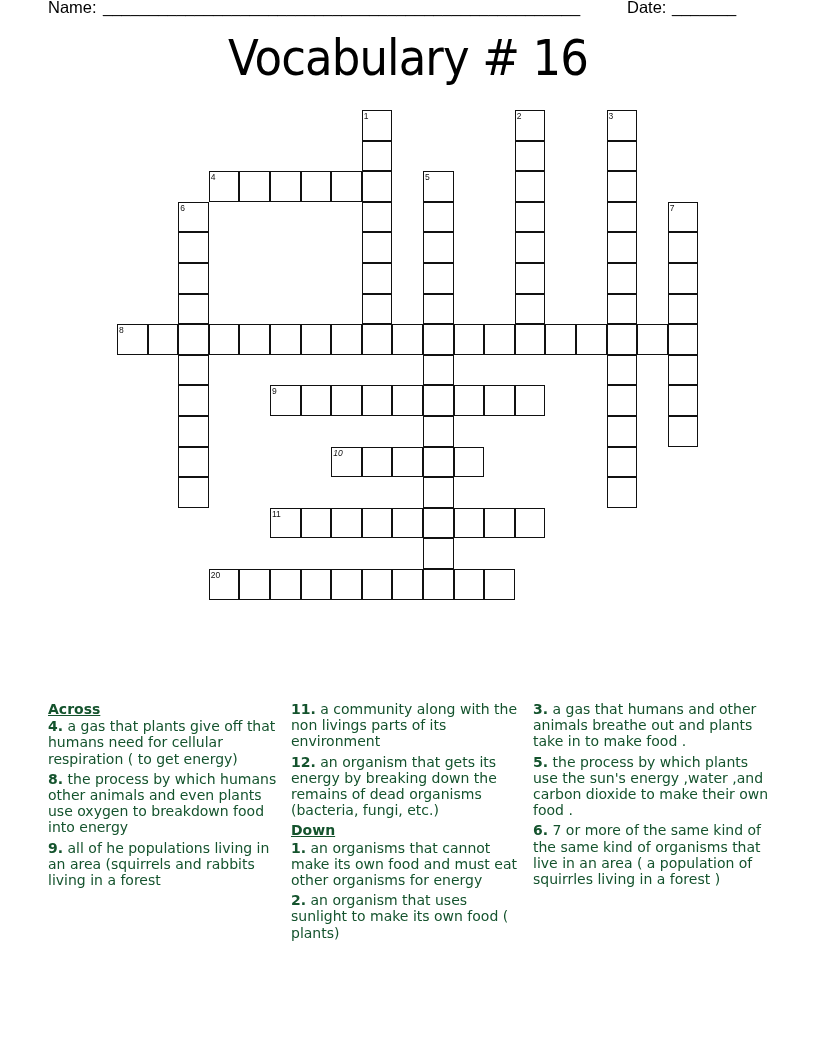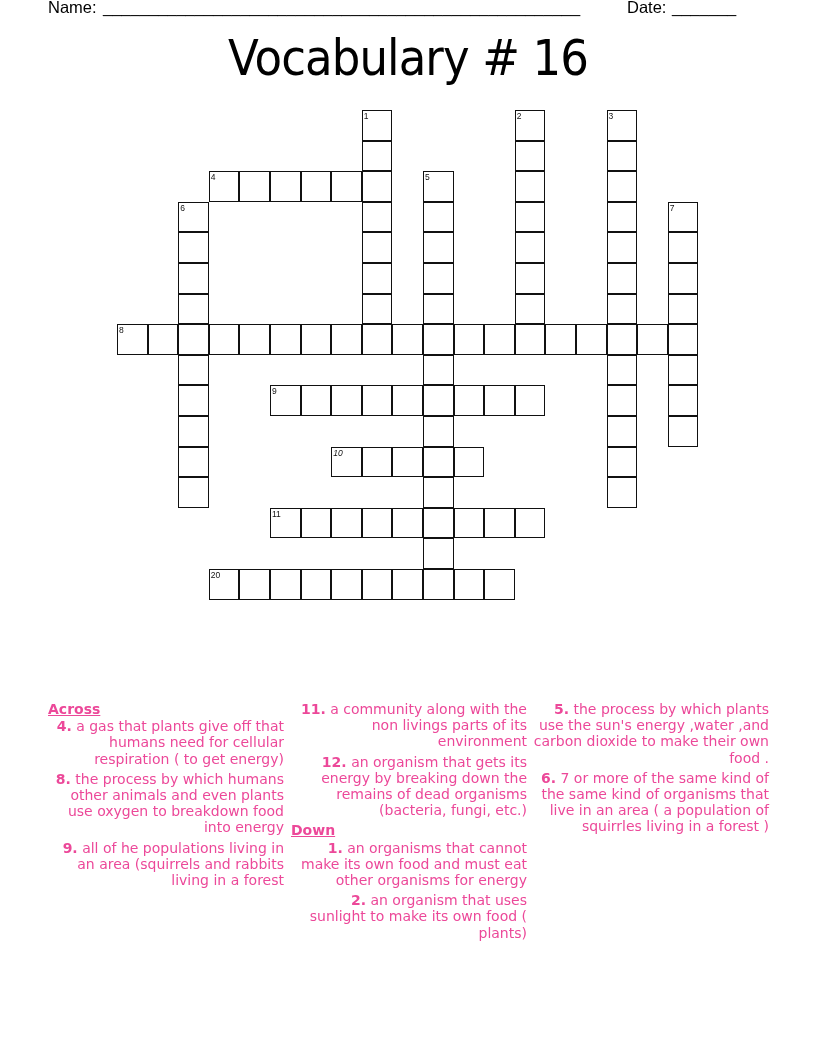--- a/index.html
+++ b/index.html
@@ -21,27 +21,27 @@
   .cell {
     position: absolute; width: 30.6px; height: 30.6px; box-sizing: border-box;
     border: 1.6px solid #111; background: #fff;
   }
   .cell .num {
     position: absolute; left: 1px; top: 0px;
     font-family: "Liberation Sans", sans-serif; font-size: 8.5px; line-height: 10px; color: #111;
   }
   .clues {
     position: absolute; top: 701px; font-family: "DejaVu Sans", sans-serif;
-    font-size: 14px; line-height: 16.2px; color: #ec4899;
+    font-size: 14px; line-height: 16.2px; color: #14532d;
   }
   .col1 { left: 48px; width: 236px; }
   .col2 { left: 291px; width: 236px; }
   .col3 { left: 533px; width: 236px; }
   .section-head { font-weight: bold; text-decoration: underline; margin-bottom: 1px; }
-  .clue { margin-bottom: 4px; text-align: right; }
+  .clue { margin-bottom: 4px; }
   .clue .clue-num { font-weight: bold; }
 </style>
 </head>
 <body>
 
 <div class="header-line">
   <span class="name-label">Name:</span>
   <span class="name-blank">____________________________________________________</span>
   <span class="date-label">Date:</span>
   <span class="date-blank">_______</span>
@@ -193,15 +193,16 @@
 
 <div class="clues col2">
   <div class="clue"><span class="clue-num">11.</span> <span>a community along with the non livings parts of its environment</span></div>
   <div class="clue"><span class="clue-num">12.</span> <span>an organism that gets its energy by breaking down the remains of dead organisms (bacteria, fungi, etc.)</span></div>
   <div class="section-head">Down</div>
   <div class="clue"><span class="clue-num">1.</span> <span>an organisms that cannot make its own food and must eat other organisms for energy</span></div>
   <div class="clue"><span class="clue-num">2.</span> <span>an organism that uses sunlight to make its own food ( plants)</span></div>
 </div>
 
 <div class="clues col3">
+  <div class="clue"><span class="clue-num">3.</span> <span>a gas that humans and other animals breathe out and plants take in to make food .</span></div>
   <div class="clue"><span class="clue-num">5.</span> <span>the process by which plants use the sun's energy ,water ,and carbon dioxide to make their own food .</span></div>
   <div class="clue"><span class="clue-num">6.</span> <span>7 or more of the same kind of the same kind of organisms that live in an area ( a population of squirrles living in a forest )</span></div>
 </div>
 
 </body></html>

